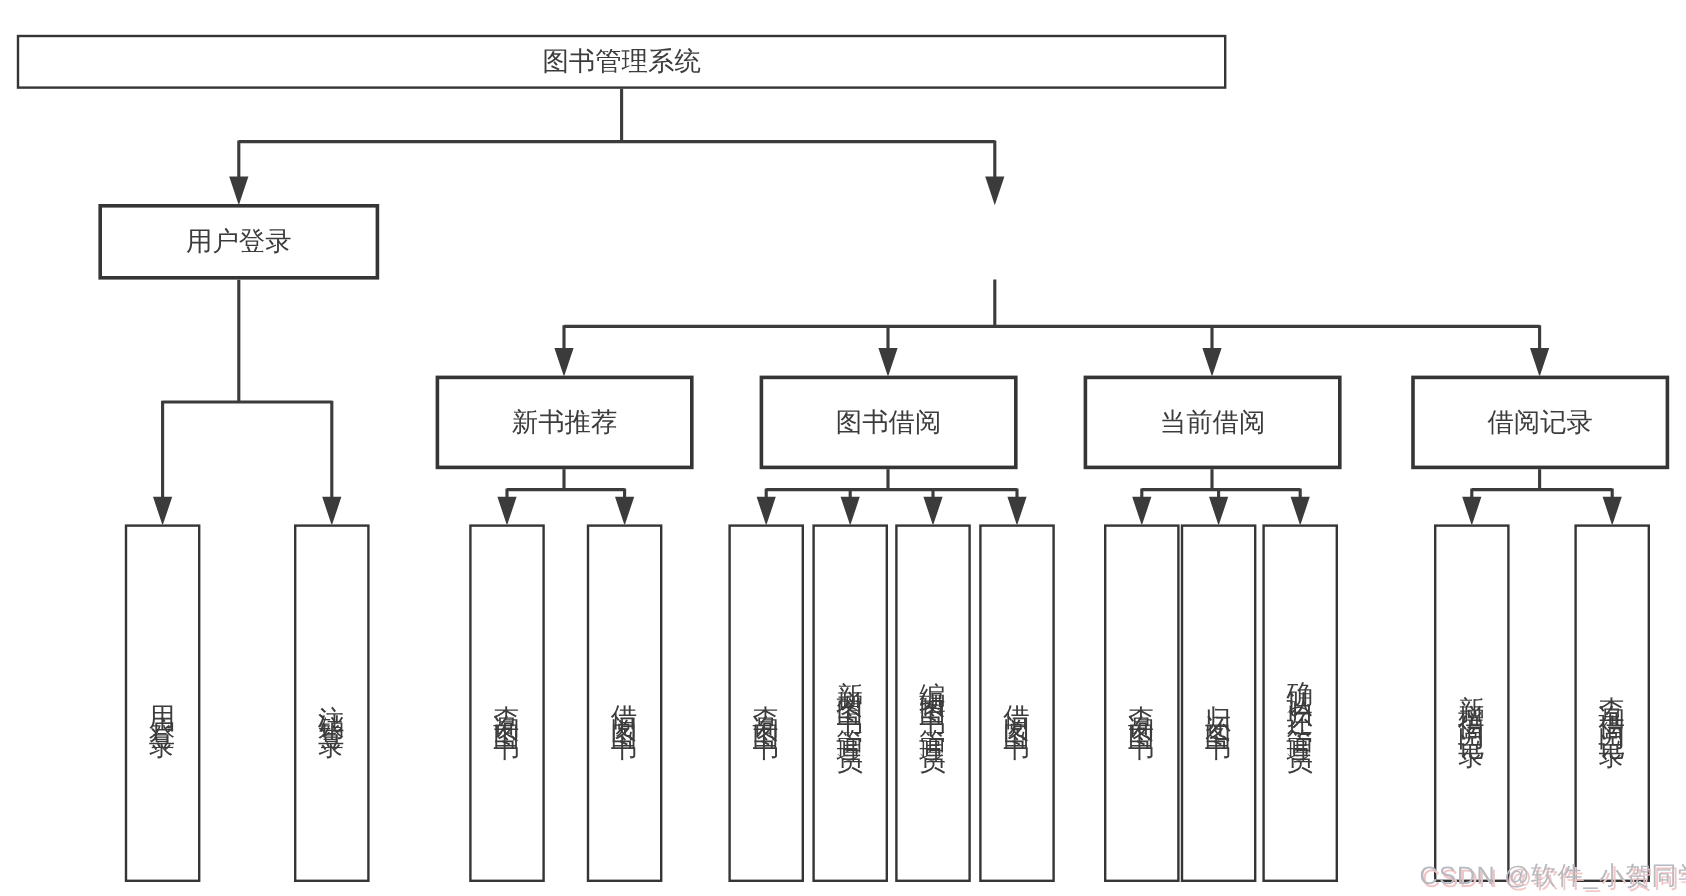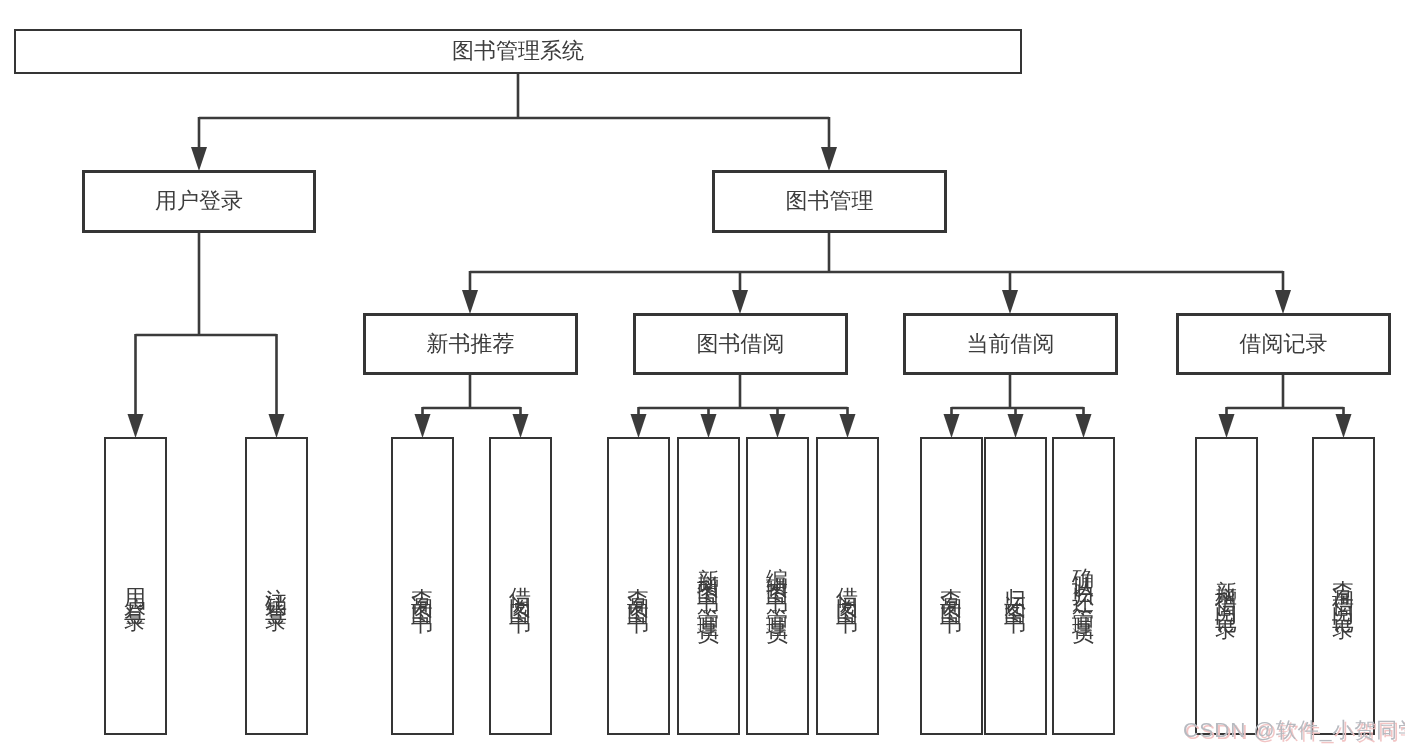--- a/index.html
+++ b/index.html
@@ -43,21 +43,21 @@
     font-size: 22px;
     line-height: 1.2;
     white-space: nowrap;
   }
   .node.root {
     left: 14px; top: 13px; width: 1008px; height: 45px;
     border-width: 2px;
     margin-top: 16px;
   }
   .node.h2 { top: 170px; height: 63px; }
-  .node.h3 { top: 313px; height: 62px; }
+  .node.h3 { top: 313px; height: 78px; }
   .node.v {
     top: 437px; height: 298px; width: 63px;
     border-width: 2px;
     writing-mode: vertical-rl;
     text-orientation: upright;
     letter-spacing: 8px;
     font-size: 22px;
     display: block;
     text-align: center;
     line-height: 59px;
@@ -125,21 +125,20 @@
     <g>
       <path d="M1283 375 V408 M1226.5 408 H1343.5 M1226.5 407 V416 M1343.5 407 V416"></path>
       <polygon points="1218.5,414 1234.5,414 1226.5,438"></polygon>
       <polygon points="1335.5,414 1351.5,414 1343.5,438"></polygon>
     </g>
   </svg>
 
   <div class="node root">图书管理系统</div>
 
   <div class="node h2" style="left:82px; width:234px;">用户登录</div>
-  <div class="node h2" style="left:712px; width:235px;">图书管理</div>
 
   <div class="node h3" style="left:363px; width:215px;">新书推荐</div>
   <div class="node h3" style="left:633px; width:215px;text-align:center;">图书借阅</div>
   <div class="node h3" style="left:903px; width:215px;">当前借阅</div>
   <div class="node h3" style="left:1176px; width:215px;">借阅记录</div>
 
   <div class="node v" style="left:104px;">用户登录</div>
   <div class="node v" style="left:245px;">注销登录</div>
 
   <div class="node v" style="left:391px;">查询图书</div>

